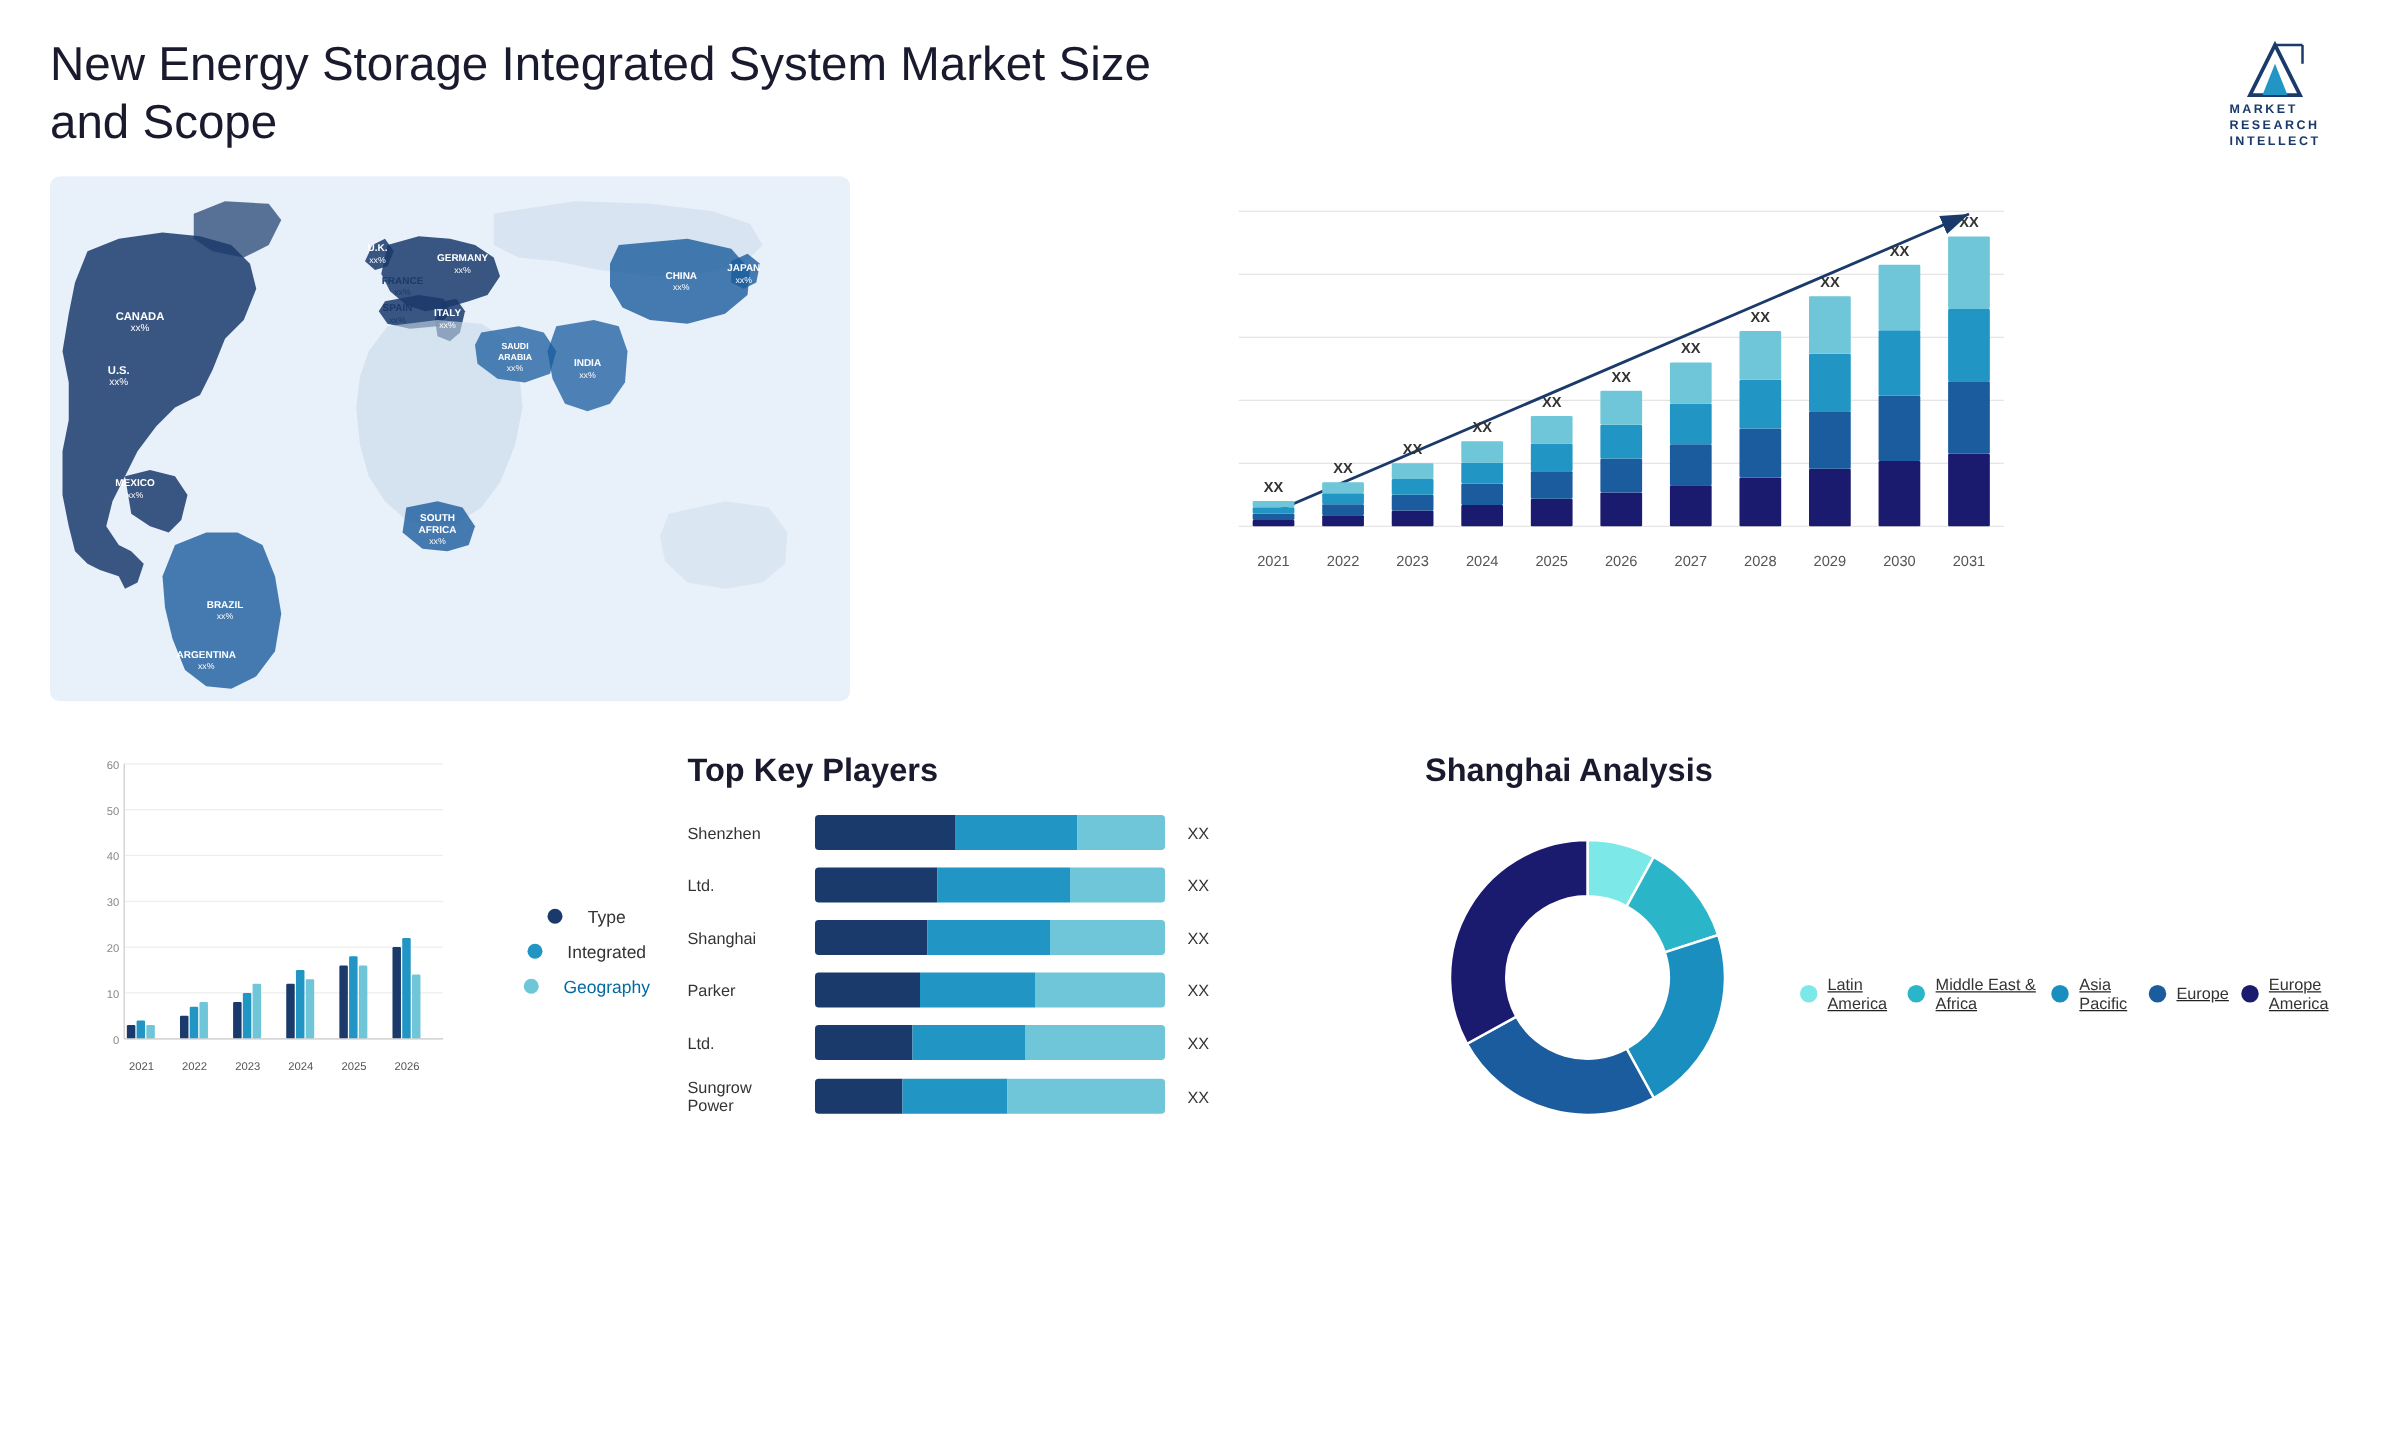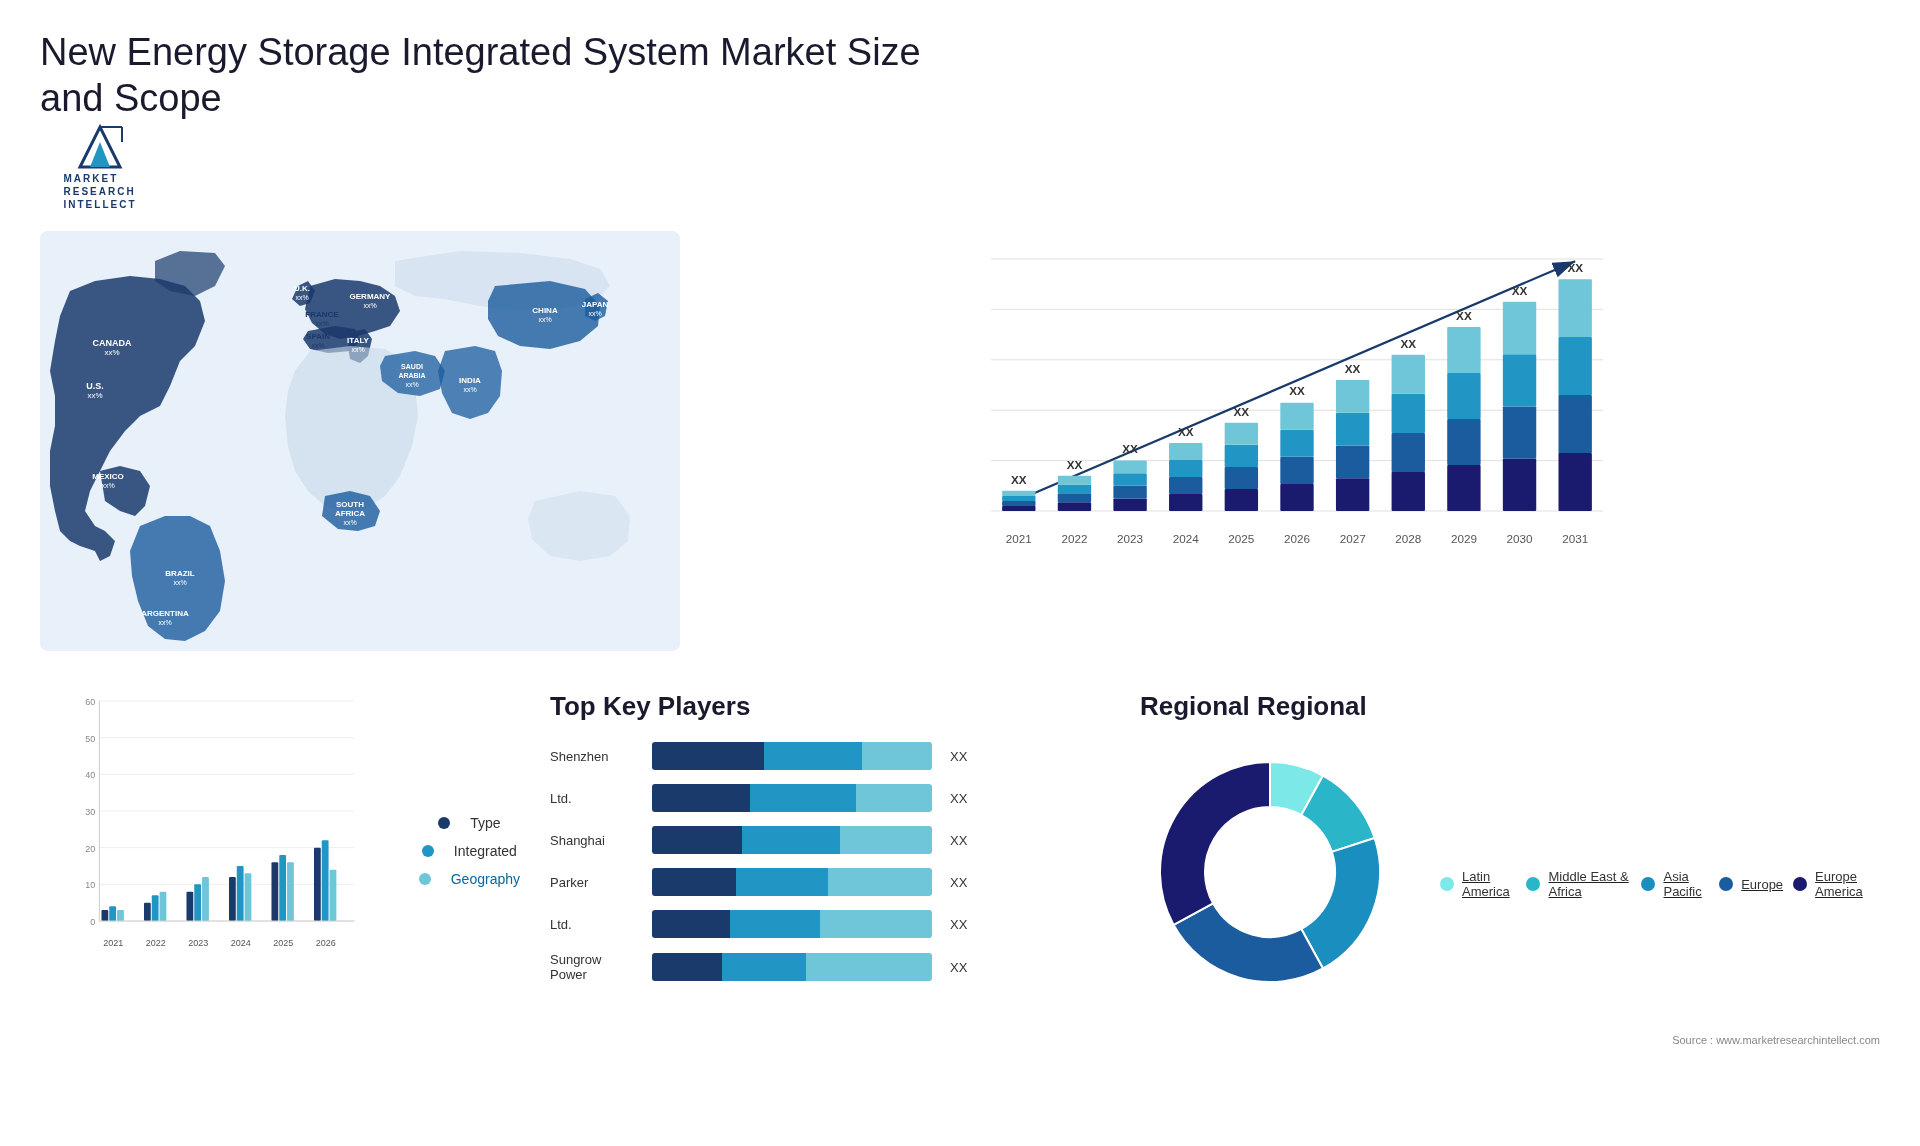--- a/index.html
+++ b/index.html
@@ -9,21 +9,20 @@
       width: 1920px;
       min-height: 1146px;
       padding: 30px 40px;
       color: #222;
     }
     .header {
       display: flex;
       justify-content: space-between;
       align-items: flex-start;
       margin-bottom: 20px;
-      flex-direction: column;
     }
     .main-title {
       font-size: 38px;
       font-weight: 300;
       color: #1a1a2e;
       max-width: 900px;
       line-height: 1.2;
     }
     .logo-area {
       display: flex;
@@ -499,21 +498,21 @@
             <div class="player-bar-seg" style="width: 70px; background: rgb(26, 58, 107); border-radius: 3px 0px 0px 3px;"></div>
             <div class="player-bar-seg" style="width: 84px; background: rgb(33, 150, 196); border-radius: 0px;"></div>
             <div class="player-bar-seg" style="width: 126px; background: rgb(110, 198, 216); border-radius: 0px 3px 3px 0px;"></div>
           </div>
           <span class="player-xx">XX</span>
         </div>
       </div>
   </div>
 
   <div class="regional-area">
-    <div class="section-title">Regional Regional</div>
+    <div class="section-title">Shanghai Analysis</div>
     <div class="regional-container">
       <div class="donut-container">
         <svg id="donutSvg" viewBox="0 0 280 280" width="280" height="280">
             <path d="M 130 20 A 110 110 0 0 1 182.99290415118867 33.60626519517501 L 161.3139888166115 73.04006579714887 A 65 65 0 0 0 130 65 Z" fill="#7de8e8" stroke="white" stroke-width="2"></path>
             <path d="M 182.99290415118867 33.60626519517501 A 110 110 0 0 1 234.6162167924669 96.00813061875579 L 191.818673559185 109.91389536562842 A 65 65 0 0 0 161.3139888166115 73.04006579714887 Z" fill="#2bb5c8" stroke="white" stroke-width="2"></path>
             <path d="M 234.6162167924669 96.00813061875579 A 110 110 0 0 1 182.99290415118867 226.393734804825 L 161.3139888166115 186.95993420285112 A 65 65 0 0 0 191.818673559185 109.91389536562842 Z" fill="#1a8fbf" stroke="white" stroke-width="2"></path>
             <path d="M 182.99290415118867 226.393734804825 A 110 110 0 0 1 33.60626519517501 182.99290415118867 L 73.04006579714887 161.3139888166115 A 65 65 0 0 0 161.3139888166115 186.95993420285112 Z" fill="#1a5c9e" stroke="white" stroke-width="2"></path>
             <path d="M 33.60626519517501 182.99290415118867 A 110 110 0 0 1 129.99999999999997 20 L 130 65 A 65 65 0 0 0 73.04006579714887 161.3139888166115 Z" fill="#1a1a6e" stroke="white" stroke-width="2"></path>
           </svg>
       </div>
@@ -533,15 +532,14 @@
           <div class="regional-legend-item">
             <div class="regional-dot" style="background:#1a5c9e"></div>
             <span style="font-size:13px;color:#333">Europe</span>
           </div>
           <div class="regional-legend-item">
             <div class="regional-dot" style="background:#1a1a6e"></div>
             <span style="font-size:13px;color:#333">Europe America</span>
           </div>
         </div>
     </div>
-    <div class="source-text">Source : www.marketresearchintellect.com</div>
   </div>
 </div>
 
 </body></html>

